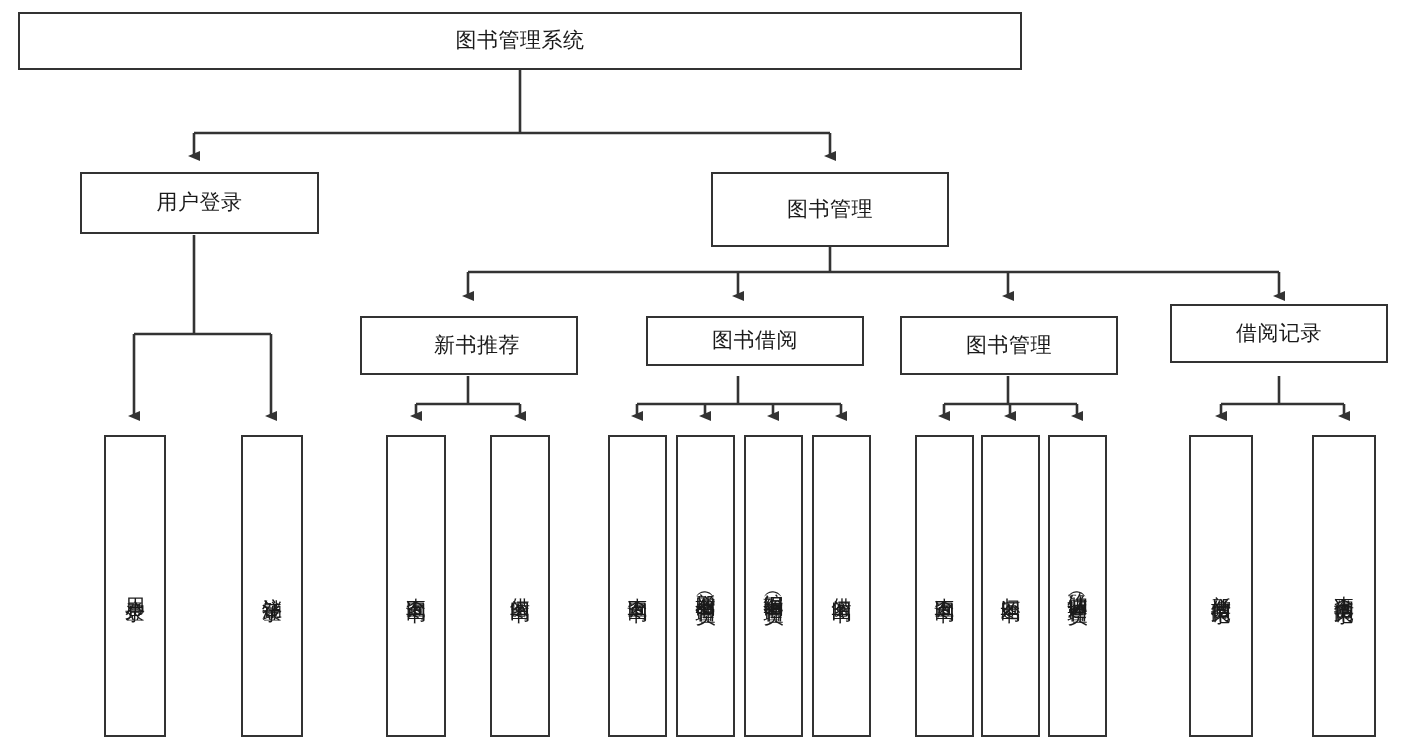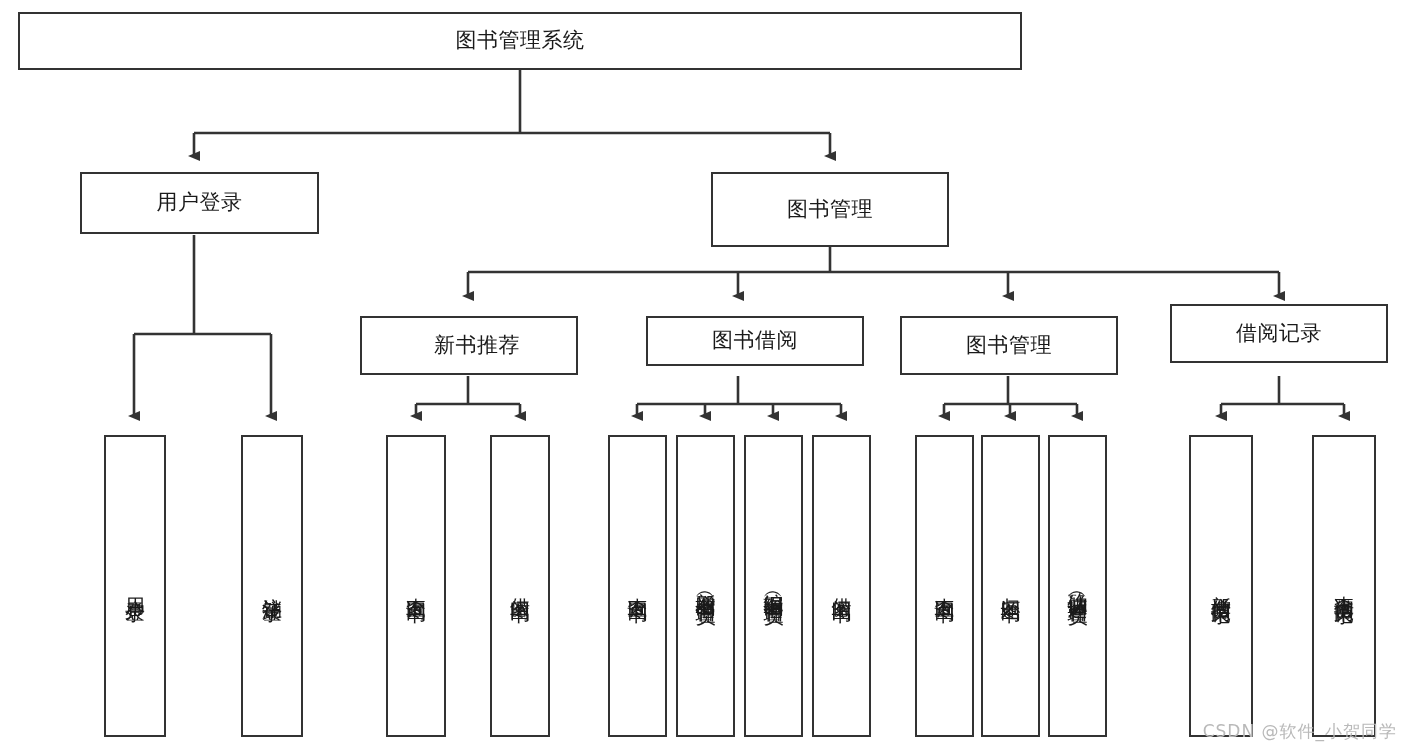--- a/index.html
+++ b/index.html
@@ -181,14 +181,13 @@
     <span class="vtext">确认归还（管理员）</span>
   </div>
 
   <div class="node v" style="left:1189px; top:435px; width:64px; height:302px;">
     <span class="vtext">新增借阅记录</span>
   </div>
   <div class="node v" style="left:1312px; top:435px; width:64px; height:302px;">
     <span class="vtext">查询借阅记录</span>
   </div>
 
-  <div class="watermark">CSDN @软件_小贺同学</div>
 </div>
 
 </body></html>

